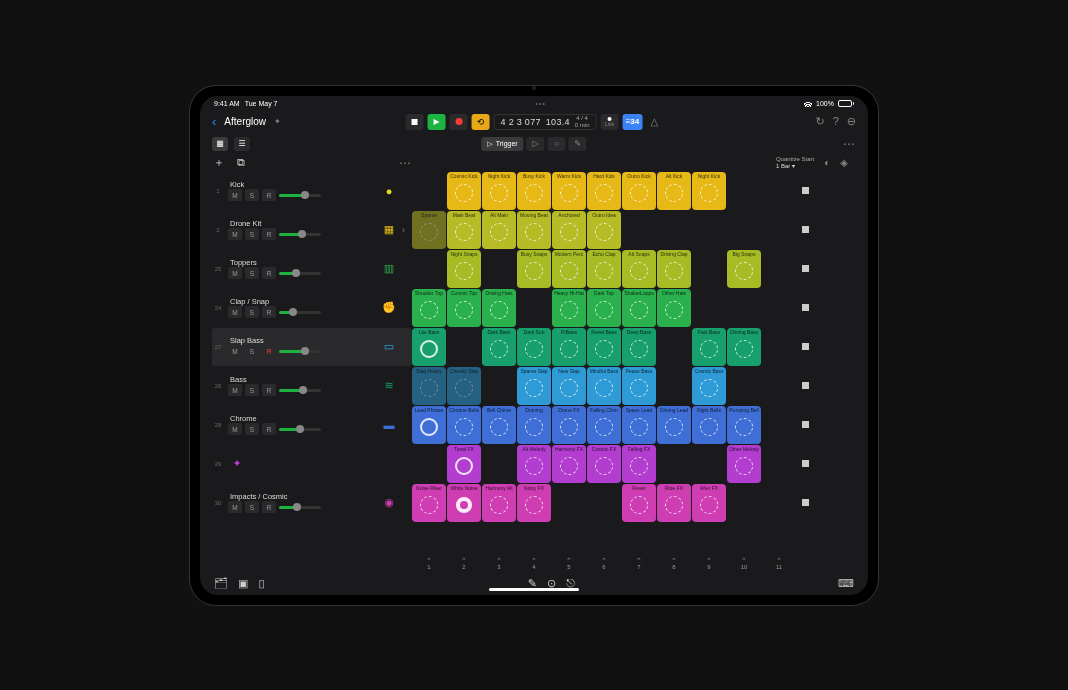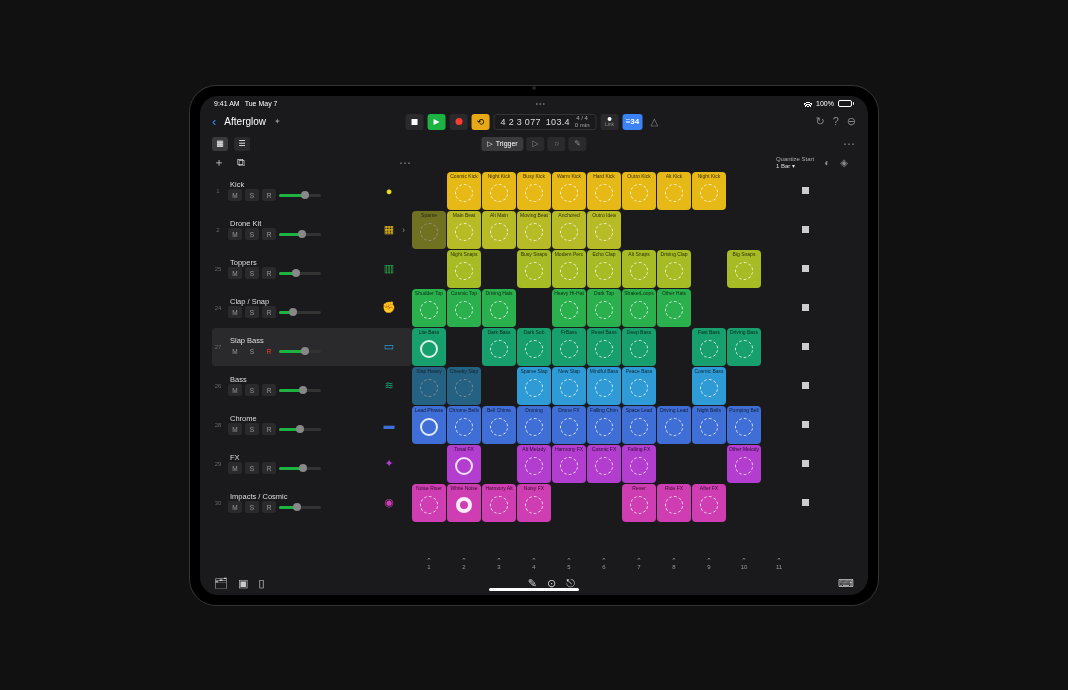--- a/index.html
+++ b/index.html
@@ -307,32 +307,20 @@
                   <div class="fader-fill" style="width:50%"></div>
                   <div class="fader-knob" style="left:calc(50% - 4px)"></div>
                 </div>
               </div>
             </div>
             <div class="trk-icon" style="color:#3f6fd6">▬</div>
             <div style="width:10px"></div>
           </div>
           <div class="trk">
             <div class="trk-num">29</div>
-            <div class="trk-body">
-              <div class="trk-name">FX</div>
-              <div class="trk-ctrl">
-                <div class="msr">M</div>
-                <div class="msr">S</div>
-                <div class="msr">R</div>
-                <div class="fader">
-                  <div class="fader-fill" style="width:56%"></div>
-                  <div class="fader-knob" style="left:calc(56% - 4px)"></div>
-                </div>
-              </div>
-            </div>
             <div class="trk-icon" style="color:#b33dcf">✦</div>
             <div style="width:10px"></div>
           </div>
           <div class="trk">
             <div class="trk-num">30</div>
             <div class="trk-body">
               <div class="trk-name">Impacts / Cosmic</div>
               <div class="trk-ctrl">
                 <div class="msr">M</div>
                 <div class="msr">S</div>

